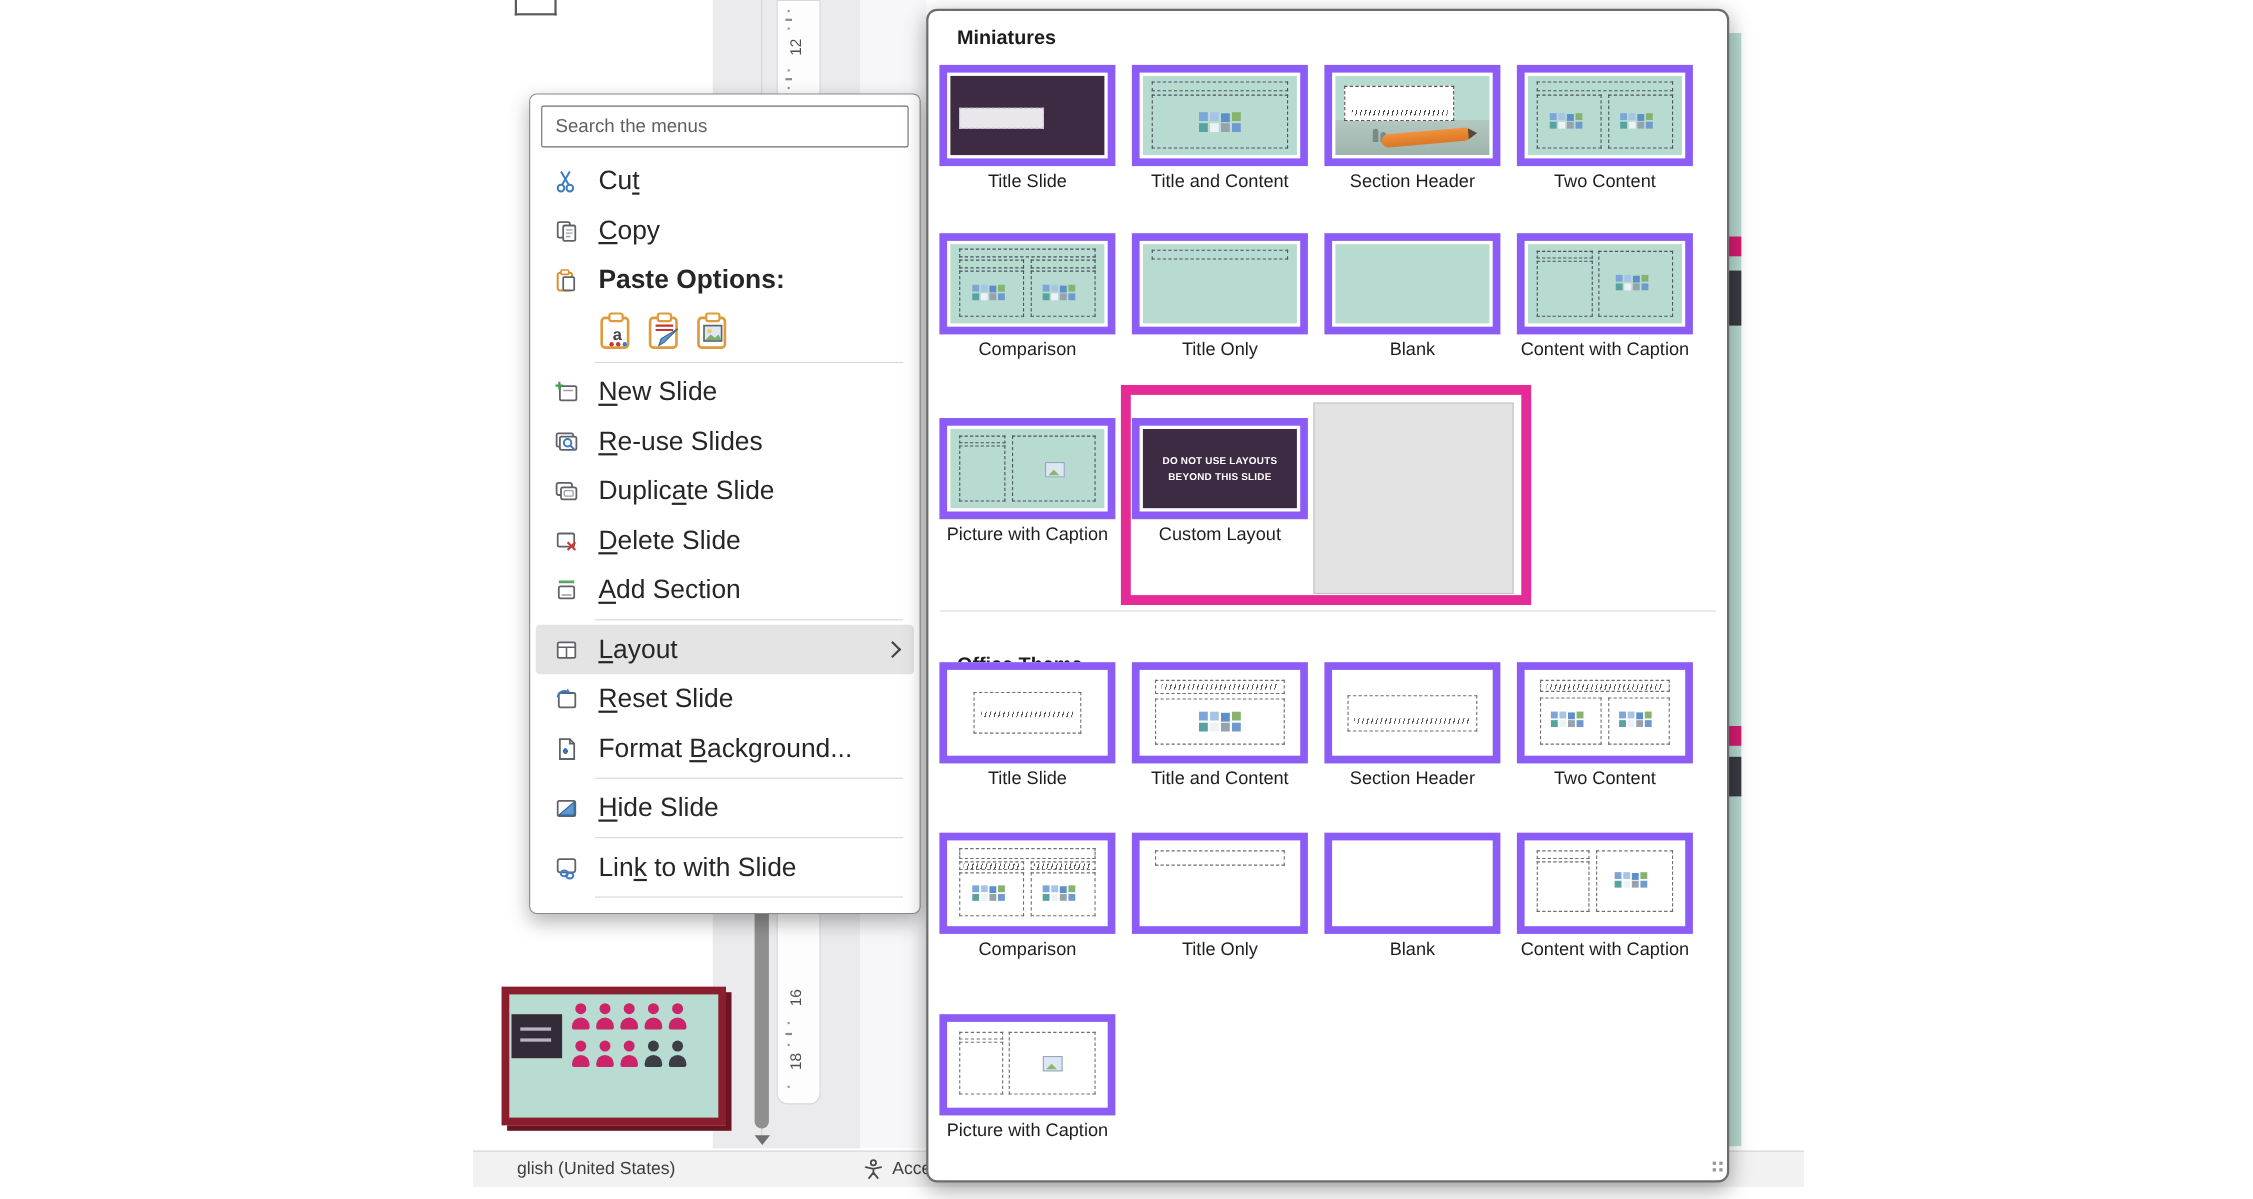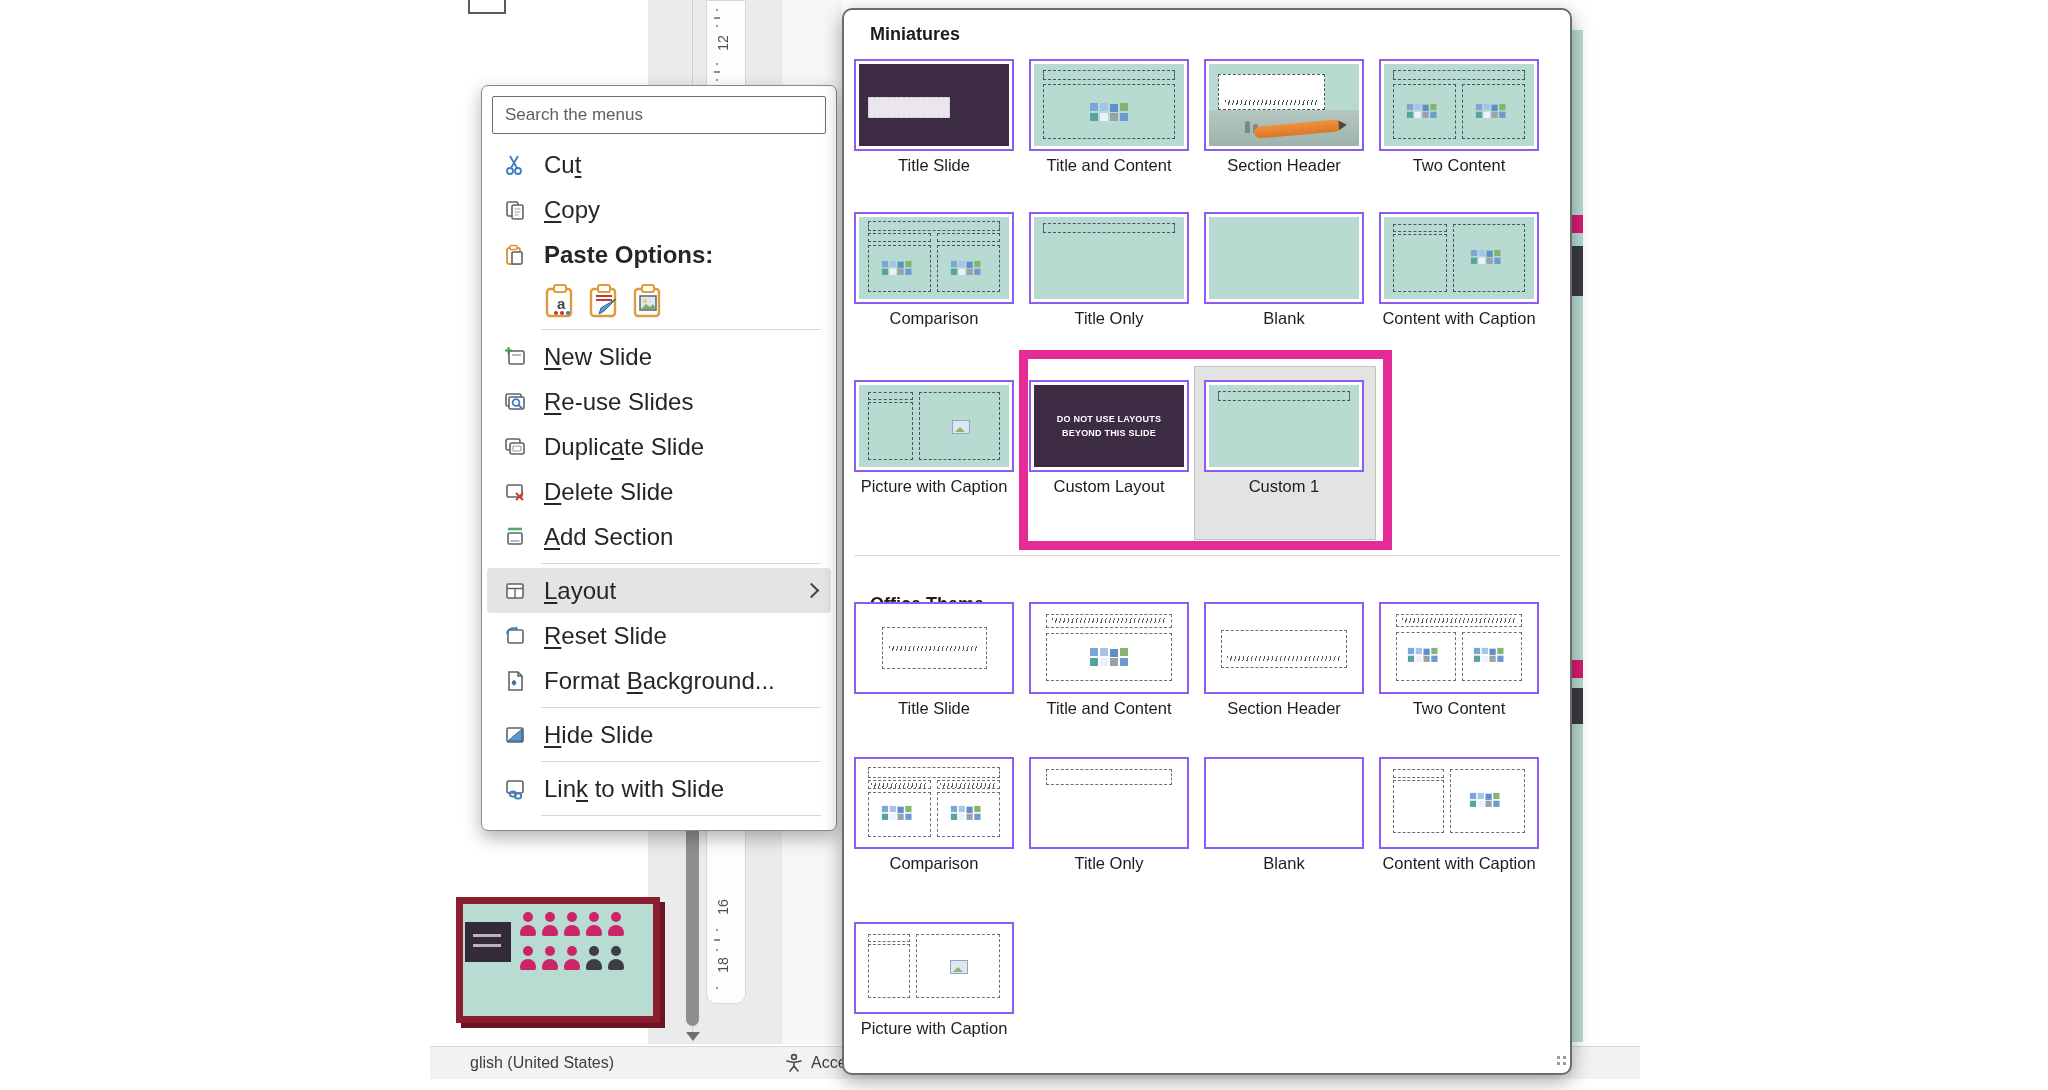--- a/index.html
+++ b/index.html
@@ -63,21 +63,21 @@
   .bold{font-weight:bold;}
   .pasterow{display:flex;gap:12px;height:48px;align-items:center;padding-left:57px;}
   .pbox{width:32px;height:36px;}
   .msep{height:1px;background:#d6d6d6;margin:4px 10px 4px 54px;}
 
   
   .panel{position:absolute;left:842px;top:8px;width:730px;height:1067px;background:#fff;
          border:2px solid #6d6d6d;border-radius:10px;box-shadow:0 6px 20px rgba(0,0,0,.35);box-sizing:border-box;}
   .sechead{position:absolute;left:26px;font-weight:bold;font-size:18px;color:#1c1c1c;}
   .cell{position:absolute;width:160px;text-align:center;}
-  .thumb{width:160px;height:92px;background:#fff;border:2px solid #8b5cf6;box-sizing:border-box;padding:3px;margin:0 auto;}
+  .thumb{width:160px;height:92px;background:#fff;border:7px solid #8b5cf6;box-sizing:border-box;padding:3px;margin:0 auto;}
   .sl{position:relative;width:100%;height:100%;overflow:hidden;}
   .sl.mint{background:#b7dbd1;}
   .sl.purple{background:#3c2b42;}
   .sl.white{background:#fff;}
   .d{position:absolute;border:1px dashed #49545e;box-sizing:border-box;}
   .sl.white .d{border-color:#6f6f6f;}
   .squig{position:absolute;height:5px;background:repeating-linear-gradient(105deg,#3f4a52 0 1px,transparent 1px 4px);}
   .sl.white .squig{background:repeating-linear-gradient(105deg,#5a5a5a 0 1px,transparent 1px 4px);}
   .cluster{position:absolute;left:50%;top:50%;width:8px;height:8px;margin:-9px 0 0 -19px;background:#7ca6d8;
            box-shadow:10px 0 0 #a7c4e6,20px 1px 0 #5e8fc9,30px 0 0 #86b46f,
@@ -477,28 +477,20 @@
       <div class="tlabel">Picture with Caption</div>
     </div>
     <div class="cell" style="left:185px;top:370px">
       <div class="thumb">
           <div class="sl purple">
         <div class="overlaytxt">DO NOT USE LAYOUTS BEYOND THIS SLIDE</div>
       </div>
         </div>
       <div class="tlabel">Custom Layout</div>
     </div>
-    <div class="cell" style="left:360px;top:370px">
-      <div class="thumb">
-          <div class="sl mint">
-        <div class="d" style="left:6%;top:7%;width:88%;height:13%"></div>
-      </div>
-        </div>
-      <div class="tlabel">Custom 1</div>
-    </div>
 
     <div class="hsep" style="top:545px"></div>
     <div class="sechead" style="top:584px">Office Theme</div>
 
     <div class="cell" style="left:10px;top:592px">
       <div class="thumb">
           <div class="sl white">
         <div class="d" style="left:15%;top:24%;width:70%;height:52%">
               <div class="squig" style="left:6%;right:6%;top:46%"></div>
             </div>

